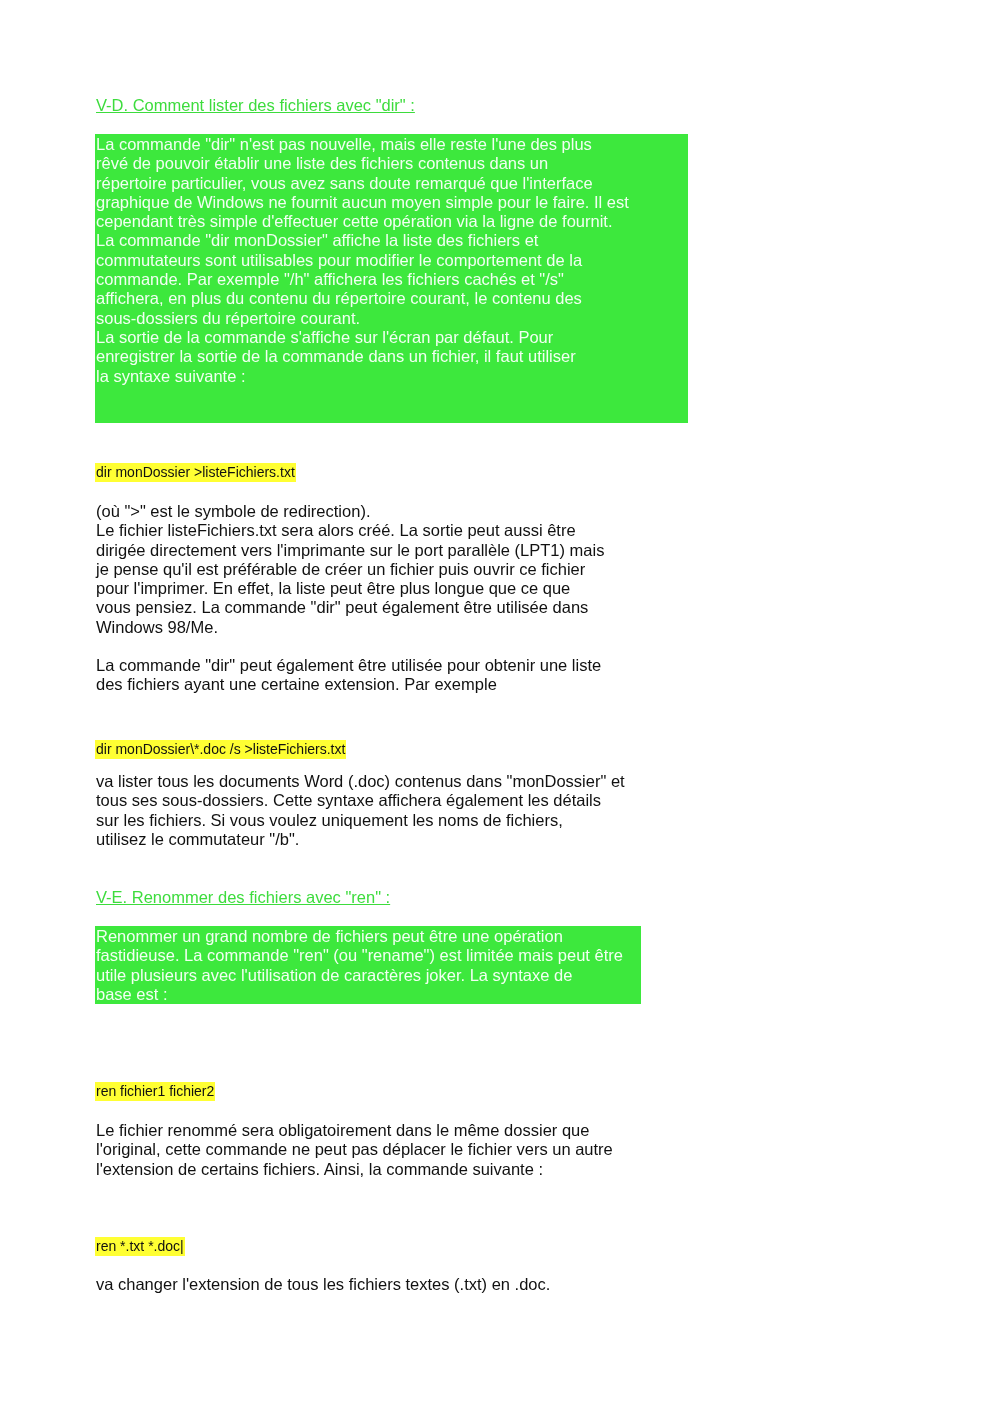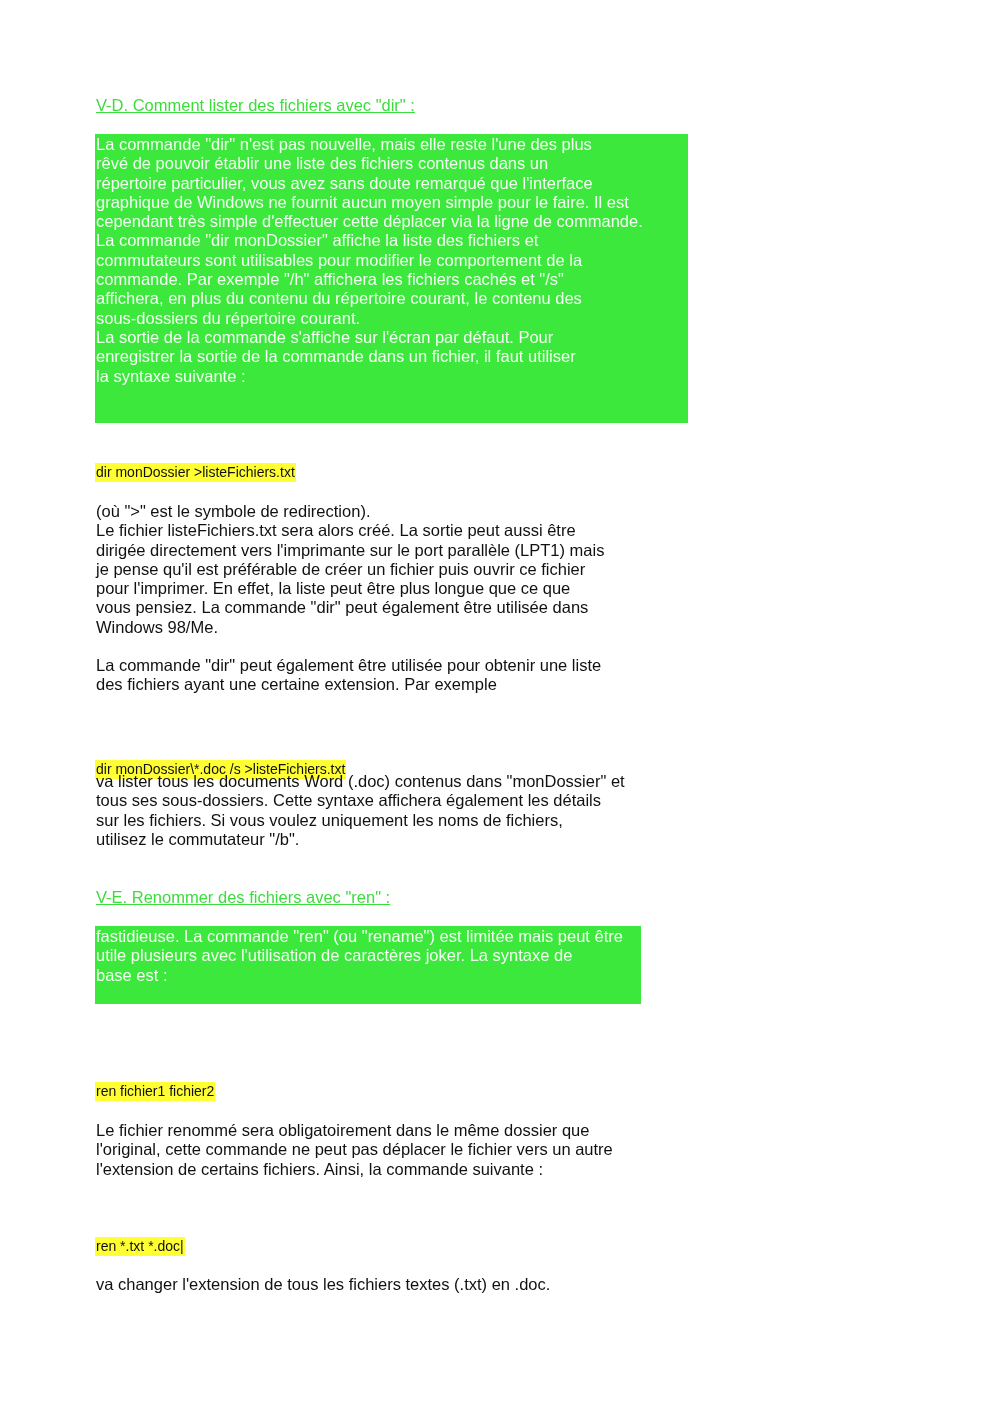--- a/index.html
+++ b/index.html
@@ -30,21 +30,21 @@
 
 <div class="page">
 
   <div class="heading" style="top:96px;">V-D. Comment lister des fichiers avec "dir" :</div>
 
   <div class="green-box" style="top:134px; width:593px; height:289px;">
     <span class="line">La commande "dir" n'est pas nouvelle, mais elle reste l'une des plus</span>
     <span class="line">rêvé de pouvoir établir une liste des fichiers contenus dans un</span>
     <span class="line">répertoire particulier, vous avez sans doute remarqué que l'interface</span>
     <span class="line">graphique de Windows ne fournit aucun moyen simple pour le faire. Il est</span>
-    <span class="line">cependant très simple d'effectuer cette déplacer via la ligne de commande.</span>
+    <span class="line">cependant très simple d'effectuer cette opération via la ligne de fournit.</span>
     <span class="line">La commande "dir monDossier" affiche la liste des fichiers et</span>
     <span class="line">commutateurs sont utilisables pour modifier le comportement de la</span>
     <span class="line">commande. Par exemple "/h" affichera les fichiers cachés et "/s"</span>
     <span class="line">affichera, en plus du contenu du répertoire courant, le contenu des</span>
     <span class="line">sous-dossiers du répertoire courant.</span>
     <span class="line">La sortie de la commande s'affiche sur l'écran par défaut. Pour</span>
     <span class="line">enregistrer la sortie de la commande dans un fichier, il faut utiliser</span>
     <span class="line">la syntaxe suivante :</span>
   </div>
 
@@ -58,32 +58,33 @@
     <span class="line">pour l'imprimer. En effet, la liste peut être plus longue que ce que</span>
     <span class="line">vous pensiez. La commande "dir" peut également être utilisée dans</span>
     <span class="line">Windows 98/Me.</span>
   </div>
 
   <div class="para" style="top:656px;">
     <span class="line">La commande "dir" peut également être utilisée pour obtenir une liste</span>
     <span class="line">des fichiers ayant une certaine extension. Par exemple</span>
   </div>
 
-  <div class="cmd" style="top:760px;text-align:center;">dir monDossier\*.doc /s &gt;listeFichiers.txt</div>
+  <div class="cmd" style="top:740px;text-align:center;">dir monDossier\*.doc /s &gt;listeFichiers.txt</div>
 
   <div class="para" style="top:772px;">
     <span class="line">va lister tous les documents Word (.doc) contenus dans "monDossier" et</span>
     <span class="line">tous ses sous-dossiers. Cette syntaxe affichera également les détails</span>
     <span class="line">sur les fichiers. Si vous voulez uniquement les noms de fichiers,</span>
     <span class="line">utilisez le commutateur "/b".</span>
   </div>
 
   <div class="heading" style="top:888px;">V-E. Renommer des fichiers avec "ren" :</div>
 
   <div class="green-box" style="top:926px; width:546px; height:78px;">
+    <span class="line">Renommer un grand nombre de fichiers peut être une opération</span>
     <span class="line">fastidieuse. La commande "ren" (ou "rename") est limitée mais peut être</span>
     <span class="line">utile plusieurs avec l'utilisation de caractères joker. La syntaxe de</span>
     <span class="line">base est :</span>
   </div>
 
   <div class="cmd" style="top:1082px;">ren fichier1 fichier2</div>
 
   <div class="para" style="top:1121px;">
     <span class="line">Le fichier renommé sera obligatoirement dans le même dossier que</span>
     <span class="line">l'original, cette commande ne peut pas déplacer le fichier vers un autre</span>

